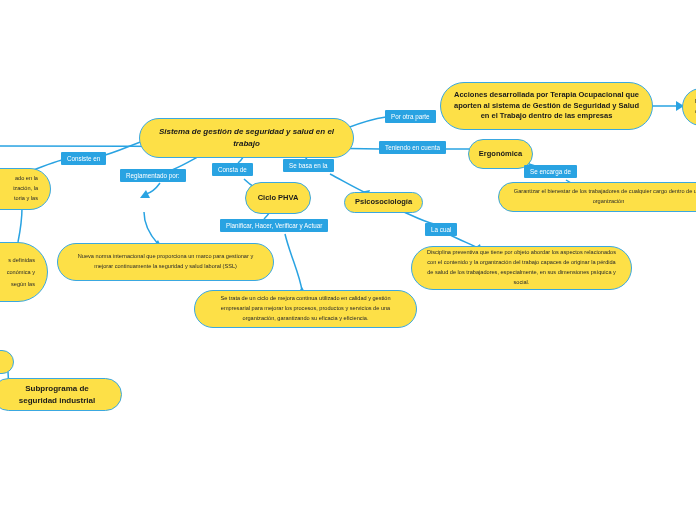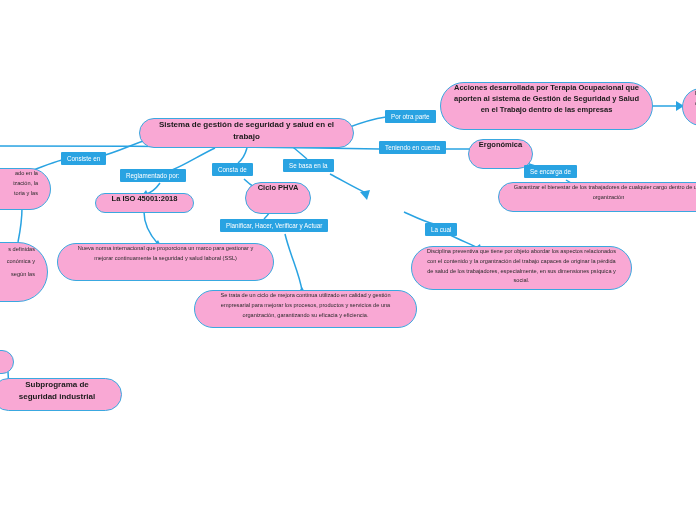--- a/index.html
+++ b/index.html
@@ -22,23 +22,23 @@
     left: 0; top: 0;
     width: 696px;
     height: 520px;
     pointer-events: none;
   }
   .node {
     position: absolute;
     box-sizing: border-box;
     border: 1.4px solid #3aa8e0;
     border-radius: 999px;
-    background: #f9a8d4;
+    background: #fde047;
     display: flex;
-    align-items: flex-start;
+    align-items: center;
     justify-content: center;
     text-align: center;
     color: #1b1b1b;
   }
   .node-title {
     font-weight: bold;
     font-size: 7.5px;
     line-height: 1.45;
     padding: 0 10px;
   }
@@ -129,21 +129,21 @@
       <polygon points="302,287 296,296 306,294"></polygon>
       <polygon points="370,190 360,192 367,200"></polygon>
       <polygon points="480,244 472,250 482,252"></polygon>
       <polygon points="458,102 450,106 458,111"></polygon>
       <polygon points="586,185 578,190 587,194"></polygon>
       <polygon points="16,389 8,393 16,398"></polygon>
       <polygon points="676,101 684,106 676,111"></polygon>
     </g>
   </svg>
 
-  <div class="node node-main" style="left:139px; top:118px; width:215px; height:30px;">
+  <div class="node node-main" style="left:139px; top:118px; width:215px; height:40px;font-style:italic;">
     <span>Sistema de gestión de seguridad y salud en el trabajo</span>
   </div>
 
   <div class="node node-title" style="left:440px; top:82px; width:213px; height:48px;">
     <span>Acciones desarrollada por Terapia Ocupacional que aporten al sistema de Gestión de Seguridad y Salud en el Trabajo dentro de las empresas</span>
   </div>
 
   <div class="node node-desc" style="left:682px; top:88px; width:40px; height:38px; justify-content:flex-start; text-align:left;">
     <span style="white-space:pre-line;">D
 c</span>
@@ -182,23 +182,20 @@
   <div class="node node-desc" style="left:-42px; top:242px; width:90px; height:60px; justify-content:flex-end; text-align:right;">
     <span style="white-space:pre-line; line-height:2.2;">s definidas
 conómica y
 según las</span>
   </div>
 
   <div class="label" style="left:120px; top:169px;">
     <span>Reglamentado por:</span>
   </div>
 
-  <div class="node node-title" style="left:95px; top:193px; width:99px; height:20px;">
-    <span>La ISO 45001:2018</span>
-  </div>
 
   <div class="node node-desc" style="left:57px; top:243px; width:217px; height:38px;">
     <span>Nueva norma internacional que proporciona un marco para gestionar y mejorar continuamente la seguridad y salud laboral (SSL)</span>
   </div>
 
   <div class="label" style="left:212px; top:163px;">
     <span>Consta de</span>
   </div>
 
   <div class="node node-title" style="left:245px; top:182px; width:66px; height:32px;">
@@ -210,20 +207,23 @@
   </div>
 
   <div class="node node-desc" style="left:194px; top:290px; width:223px; height:38px;">
     <span>Se trata de un ciclo de mejora continua utilizado en calidad y gestión empresarial para mejorar los procesos, productos y servicios de una organización, garantizando su eficacia y eficiencia.</span>
   </div>
 
   <div class="label" style="left:283px; top:159px;">
     <span>Se basa en la</span>
   </div>
 
+  <div class="node node-title" style="left:344px; top:192px; width:79px; height:21px;">
+    <span>Psicosociología</span>
+  </div>
 
   <div class="label" style="left:425px; top:223px;">
     <span>La cual</span>
   </div>
 
   <div class="node node-desc" style="left:411px; top:246px; width:221px; height:44px;">
     <span>Disciplina preventiva que tiene por objeto abordar los aspectos relacionados con el contenido y la organización del trabajo capaces de originar la pérdida de salud de los trabajadores, especialmente, en sus dimensiones psíquica y social.</span>
   </div>
 
   <div class="node node-desc" style="left:-30px; top:350px; width:44px; height:24px;">

